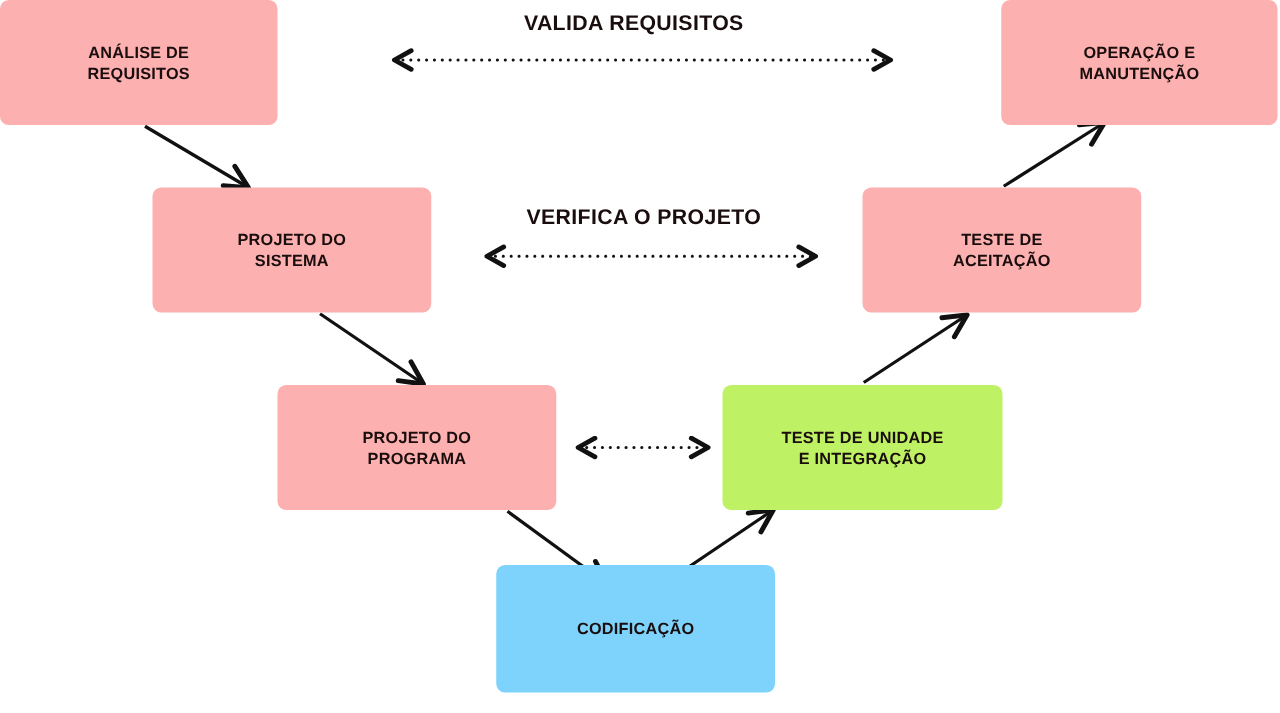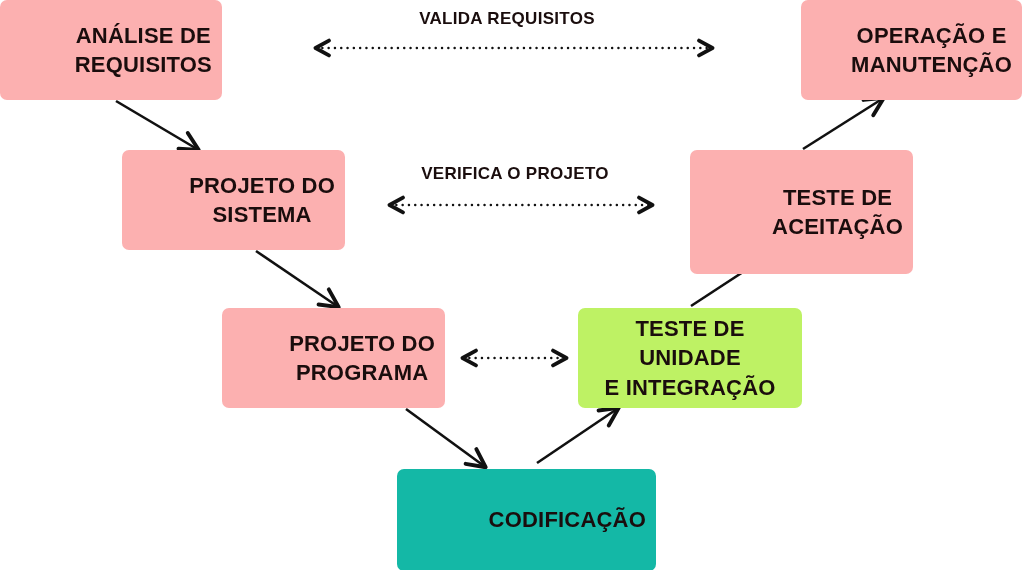--- a/index.html
+++ b/index.html
@@ -28,25 +28,25 @@
     height: 570px;
     pointer-events: none;
   }
   .node {
     position: absolute;
     box-sizing: border-box;
     background: #FCB0B0;
     border-radius: 7px;
     display: flex;
     align-items: center;
-    justify-content: flex-end;
+    justify-content: center;
     text-align: center;
     color: #1a0d0d;
     font-weight: bold;
-    font-size: 22px;
+    font-size: 13px;
     line-height: 1.32;
     letter-spacing: 0.2px;
     padding: 4px 10px;
     z-index: 2;
   }
   .node-label {
     display: block;
     white-space: pre-line;
   }
   .relation-label {
@@ -99,33 +99,33 @@
 REQUISITOS</span>
       </div>
       <div class="node" style="left: 801px; top: 0px; width: 221px; height: 100px; background: rgb(252, 176, 176);">
         <span class="node-label">OPERAÇÃO E
 MANUTENÇÃO</span>
       </div>
       <div class="node" style="left: 122px; top: 150px; width: 223px; height: 100px; background: rgb(252, 176, 176);">
         <span class="node-label">PROJETO DO
 SISTEMA</span>
       </div>
-      <div class="node" style="left: 690px; top: 150px; width: 223px; height: 124px; background: rgb(252, 176, 176);">
+      <div class="node" style="left: 690px; top: 150px; width: 223px; height: 100px; background: rgb(252, 176, 176);">
         <span class="node-label">TESTE DE
 ACEITAÇÃO</span>
       </div>
       <div class="node" style="left: 222px; top: 308px; width: 223px; height: 100px; background: rgb(252, 176, 176);">
         <span class="node-label">PROJETO DO
 PROGRAMA</span>
       </div>
       <div class="node" style="left: 578px; top: 308px; width: 224px; height: 100px; background: #bef264;">
         <span class="node-label">TESTE DE UNIDADE
 E INTEGRAÇÃO</span>
       </div>
-      <div class="node" style="left: 397px; top: 469px; width: 259px; height: 102px; background: #14b8a6;">
+      <div class="node" style="left: 397px; top: 452px; width: 223px; height: 102px; background: #7dd3fc;">
         <span class="node-label">CODIFICAÇÃO</span>
       </div>
     </div>
   <div id="relation-labels-layer">
       <div class="relation-label" style="left: 0px; top: 9px; width: 1024px; text-align: center; transform: translateX(-5px);">VALIDA REQUISITOS</div>
       <div class="relation-label" style="left: 0px; top: 164px; width: 1024px; text-align: center; transform: translateX(3px);">VERIFICA O PROJETO</div>
     </div>
 
 </div>
 

